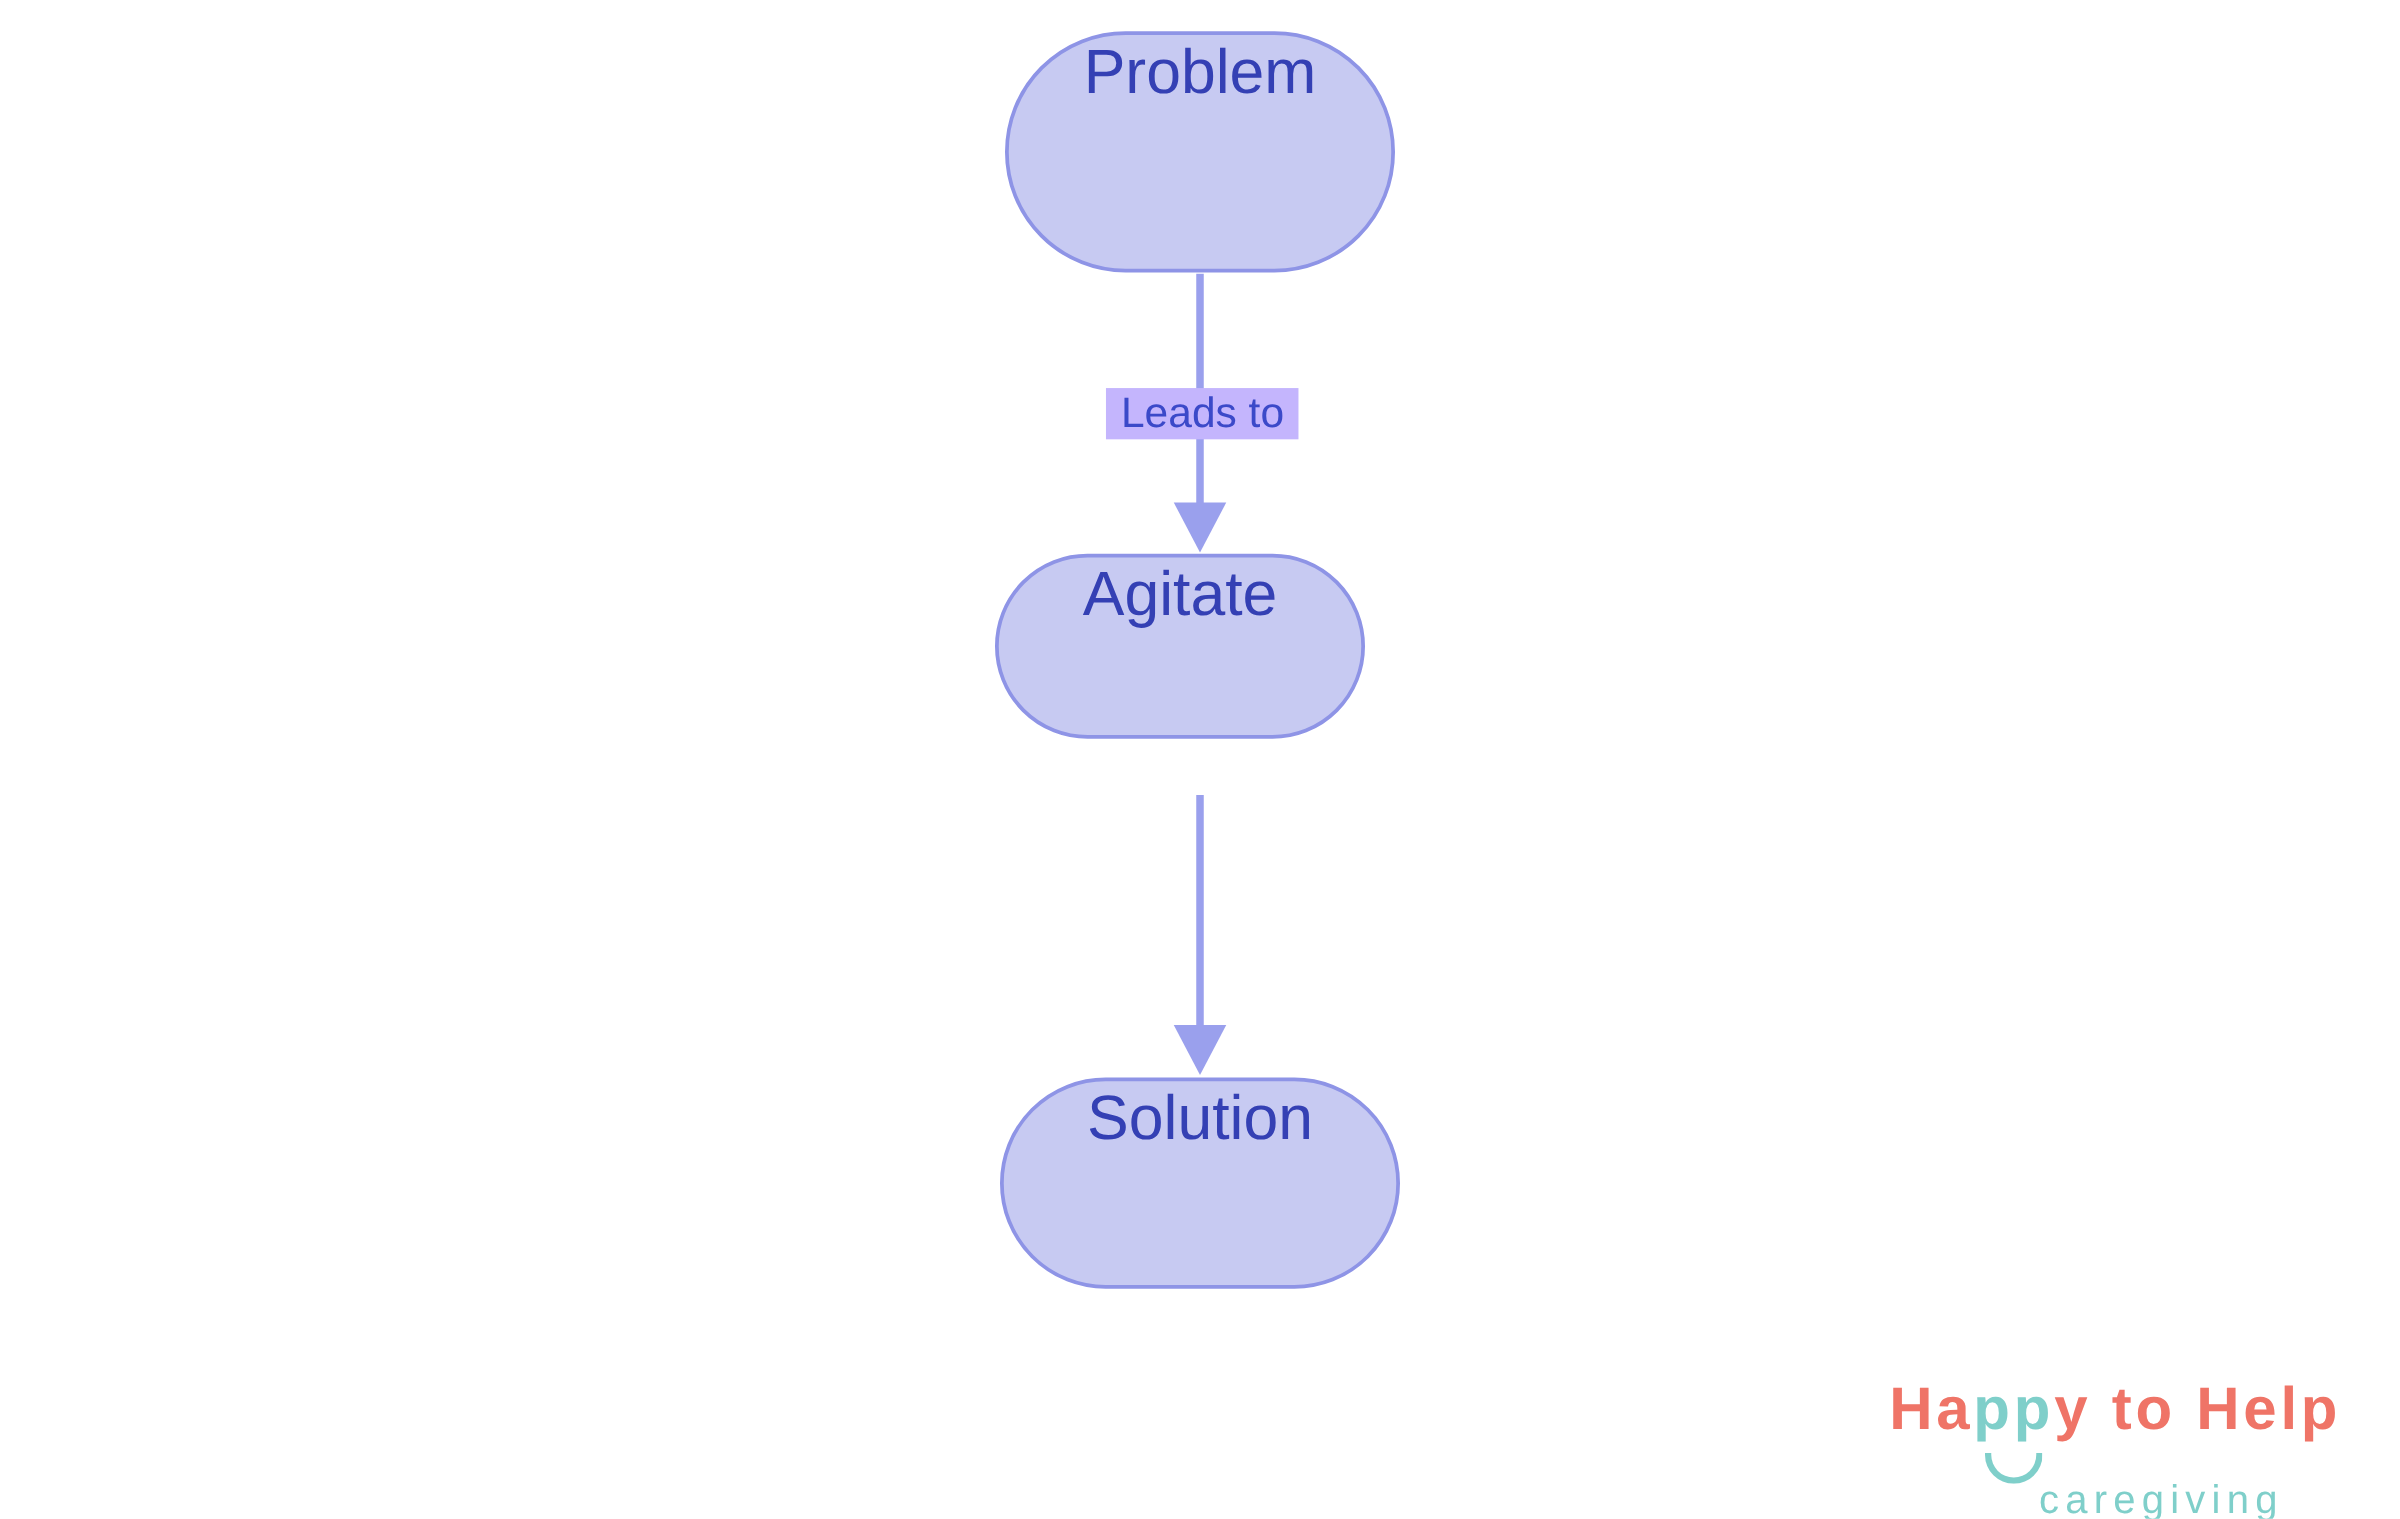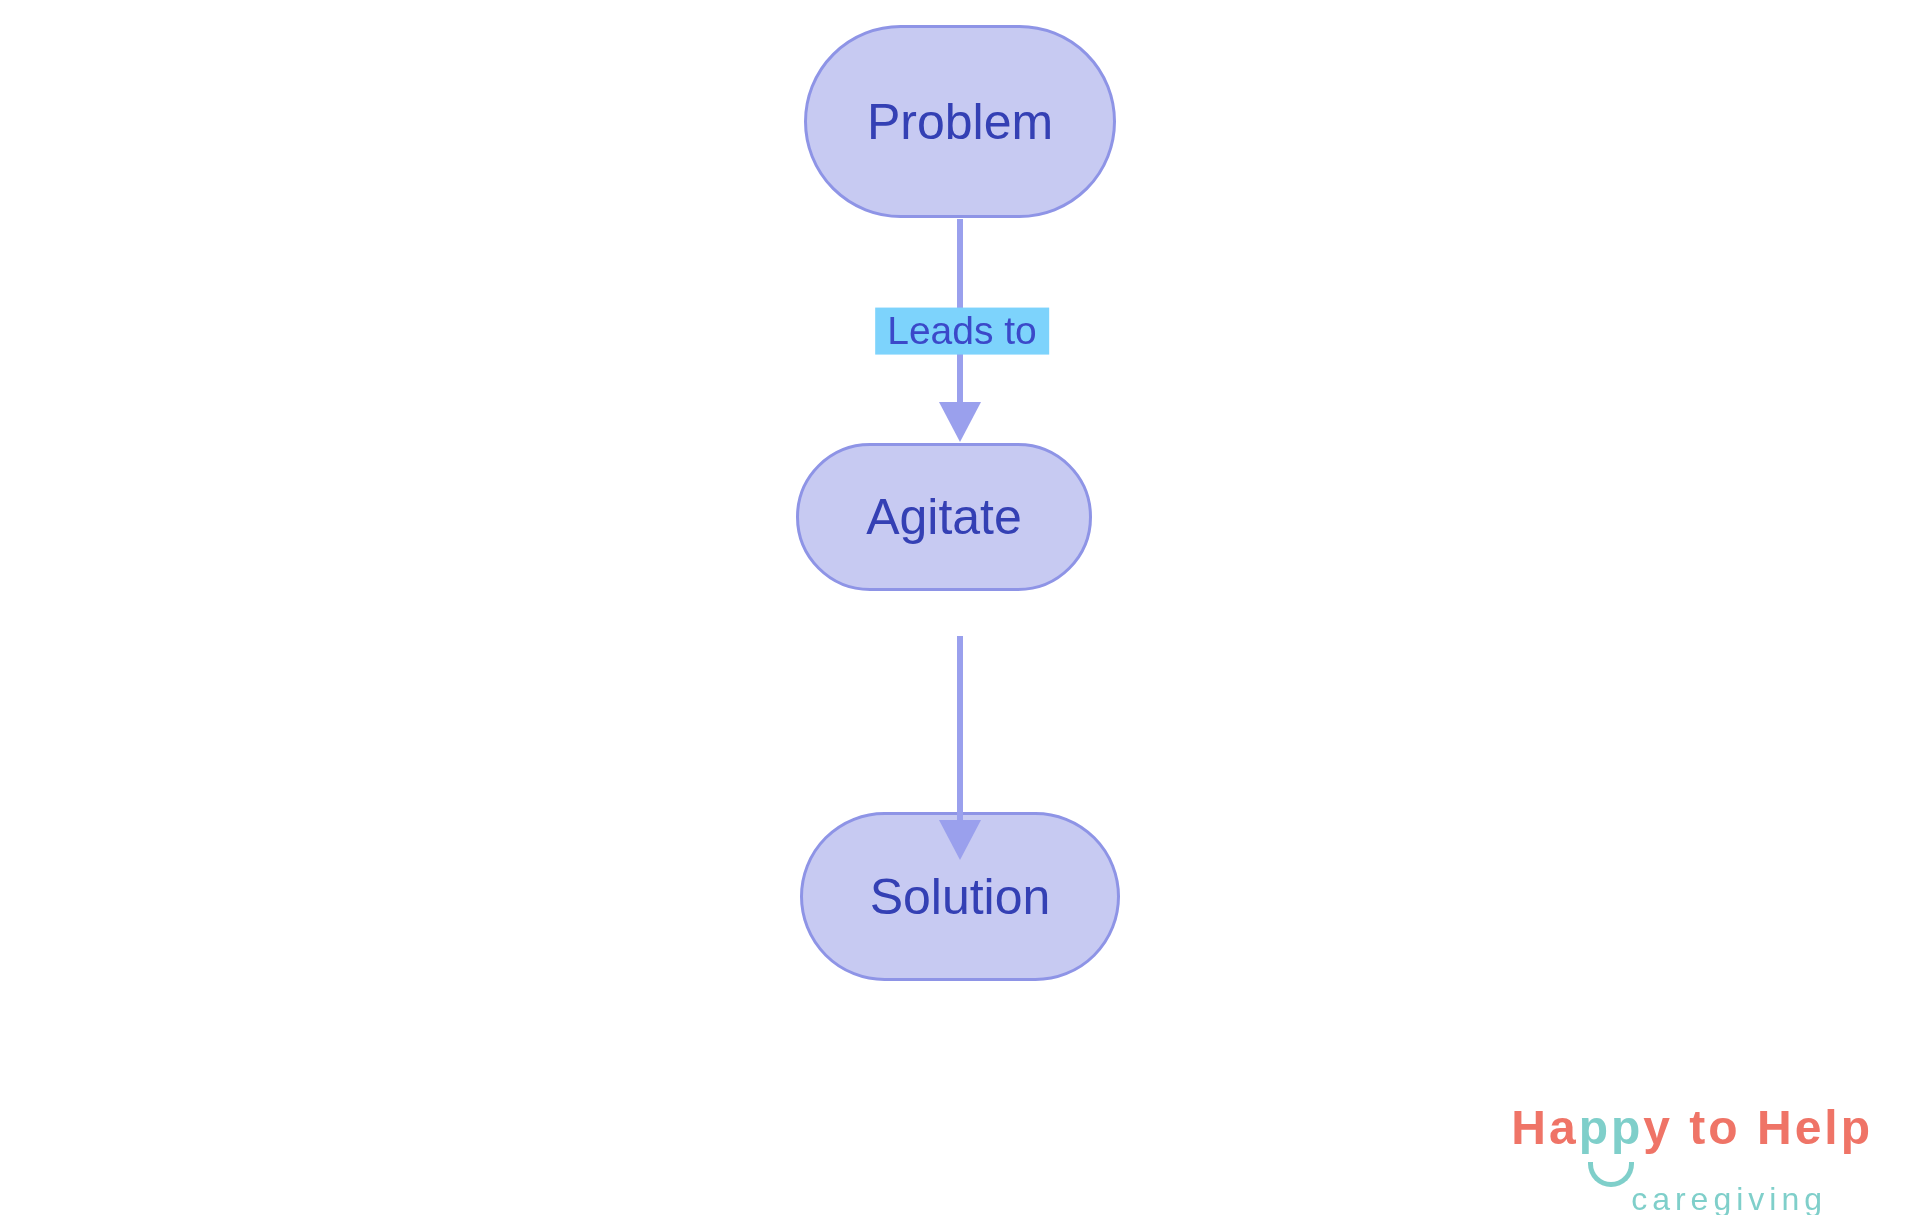--- a/index.html
+++ b/index.html
@@ -21,30 +21,30 @@
     overflow: hidden;
   }
   .canvas { position: absolute; inset: 0; }
 
   
   .node {
     position: absolute;
     background: var(--node-fill);
     border: 3px solid var(--node-border);
     border-radius: 999px;
-    display: flex; align-items: center; justify-content: center;
+    display: flex; justify-content: center;
   }
   .node-label {
     font-size: 50px;
     color: var(--node-text);
     white-space: nowrap;
   }
   #node-problem  { left: 804px; top: 25px;  width: 312px; height: 193px; }
   #node-agitate  { left: 796px; top: 443px; width: 296px; height: 148px; }
-  #node-solution { left: 800px; top: 812px; width: 320px; height: 169px; }
+  #node-solution { left: 800px; top: 862px; width: 320px; height: 169px; }
 
   
   .edge-line {
     position: absolute;
     left: 957px; width: 6px;
     background: var(--arrow);
   }
   #edge1-line { top: 219px; height: 186px; }
   #edge2-line { top: 636px; height: 184px; }
   .arrowhead {
@@ -53,23 +53,23 @@
     width: 0; height: 0;
     border-left: 21px solid transparent;
     border-right: 21px solid transparent;
     border-top: 40px solid var(--arrow);
   }
   #edge1-head { top: 402px; }
   #edge2-head { top: 820px; }
   .edge-label {
     position: absolute;
     transform: translate(-50%, -50%);
-    background: #7dd3fc;
+    background: #c4b5fd;
     color: var(--edge-label-text);
-    font-size: 39px;
+    font-size: 34px;
     line-height: 1.15;
     padding: 1px 12px;
     white-space: nowrap;
   }
   #edge1-label { left: 962px; top: 331px; }
   #edge2-label { left: 960px; top: 747px; }
 
   
   .logo {
     position: absolute;

